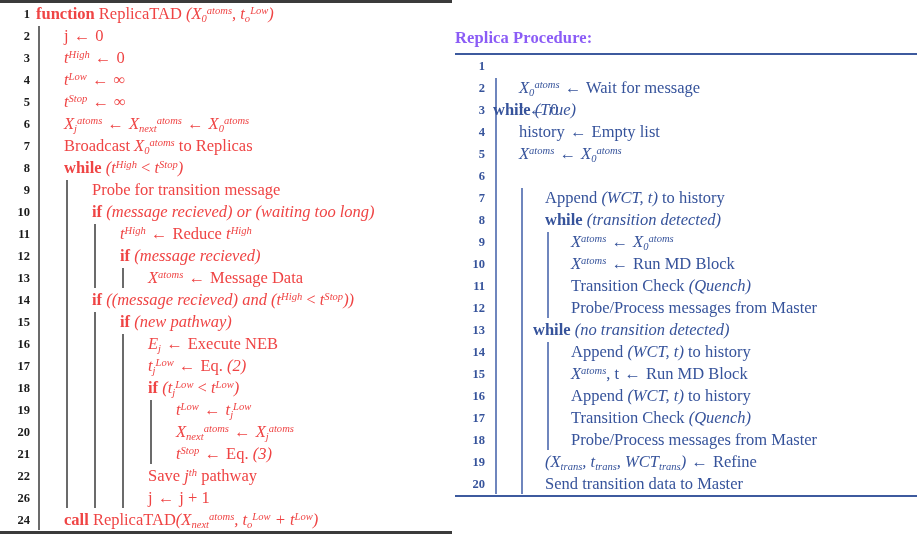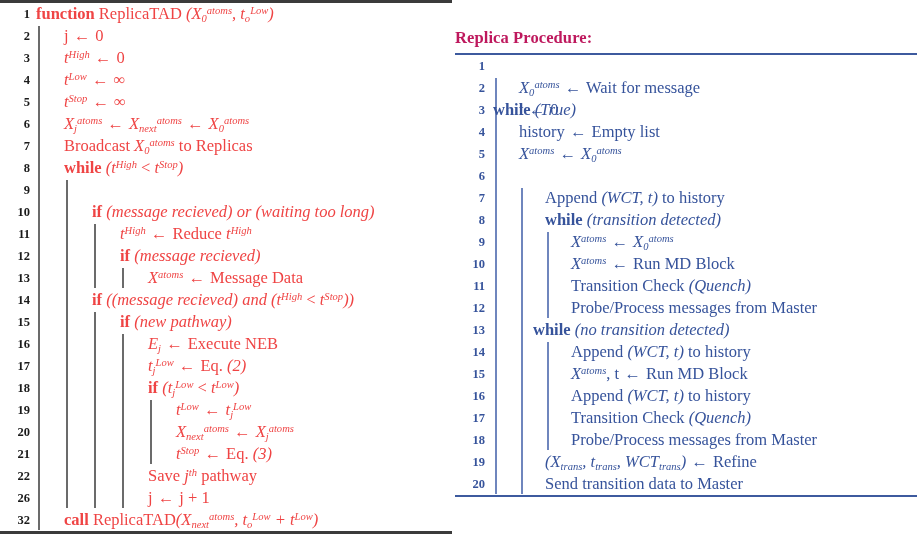--- a/index.html
+++ b/index.html
@@ -10,21 +10,21 @@
   }
   #page{position:relative;width:917px;height:553px;}
 
   
   .algo{position:absolute;}
   .rule{background:#3b3b3b;height:3px;width:100%;}
   .rule.blue{background:#3d5a9e;height:2px;}
   .rule.blue-top{background:#3d5a9e;height:2px;}
 
   .caption{
-    font-weight:bold;font-size:16.5px;color:#be185d;
+    font-weight:bold;font-size:16.5px;color:#8b5cf6;
     padding-bottom:5px;letter-spacing:.1px;
   }
 
   .lines{position:relative;}
   .line{
     position:relative;
     height:22px;
     display:block;
     white-space:nowrap;
   }
@@ -109,20 +109,21 @@
         <div class="line">
           <span class="num" style="left: 4px;">7</span>
           <span class="txt" style="left: 64px;">Broadcast <i>X</i><sub>0</sub><sup>atoms</sup> to Replicas</span>
         </div>
         <div class="line">
           <span class="num" style="left: 4px;">8</span>
           <span class="txt" style="left: 64px;"><span class="kw">while</span> <span class="cond">(<i>t</i><sup>High</sup> <span class="rm"> &lt; </span> <i>t</i><sup>Stop</sup>)</span></span>
         </div>
         <div class="line">
           <span class="num" style="left: 4px;">9</span>
+          <span class="txt" style="left: 92px;">Probe for transition message</span>
         </div>
         <div class="line">
           <span class="num" style="left: 4px;">10</span>
           <span class="txt" style="left: 92px;"><span class="kw">if</span> <span class="cond">(message recieved)</span> <i>or</i> <span class="cond">(waiting too long)</span></span>
         </div>
         <div class="line">
           <span class="num" style="left: 4px;">11</span>
           <span class="txt" style="left: 120px;"><i>t</i><sup>High</sup> <span class="arr">←</span> Reduce <i>t</i><sup>High</sup></span>
         </div>
         <div class="line">
@@ -167,21 +168,21 @@
         </div>
         <div class="line">
           <span class="num" style="left: 4px;">22</span>
           <span class="txt" style="left: 148px;">Save <i>j</i><sup>th</sup> pathway</span>
         </div>
         <div class="line">
           <span class="num" style="left: 4px;">26</span>
           <span class="txt" style="left: 148px;">j <span class="arr">←</span> j + 1</span>
         </div>
         <div class="line">
-          <span class="num" style="left: 4px;">32</span>
+          <span class="num" style="left: 4px;">24</span>
           <span class="txt" style="left: 64px;"><span class="kw">call</span> ReplicaTAD<span class="cond">(<i>X</i><sub>next</sub><sup>atoms</sup>, <i>t</i><sub>o</sub><sup>Low</sup> + <i>t</i><sup>Low</sup>)</span></span>
         </div>
       </div>
     <div class="rule"></div>
   </div>
 
   <div class="algo blue" id="right">
     <div class="caption">Replica Procedure:</div>
     <div class="rule blue-top"></div>
     <div class="lines" id="right-lines" style="height: 440px;">

